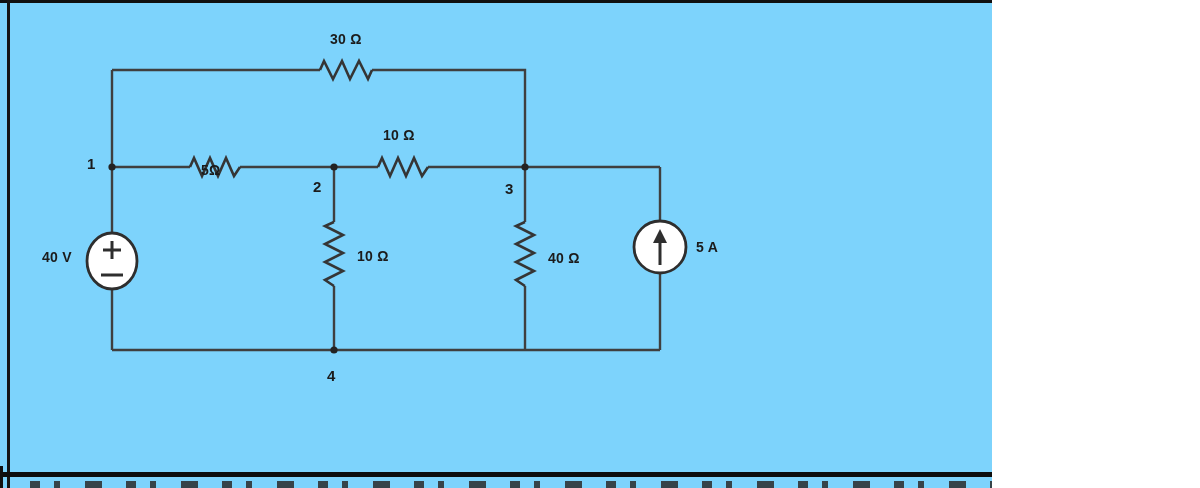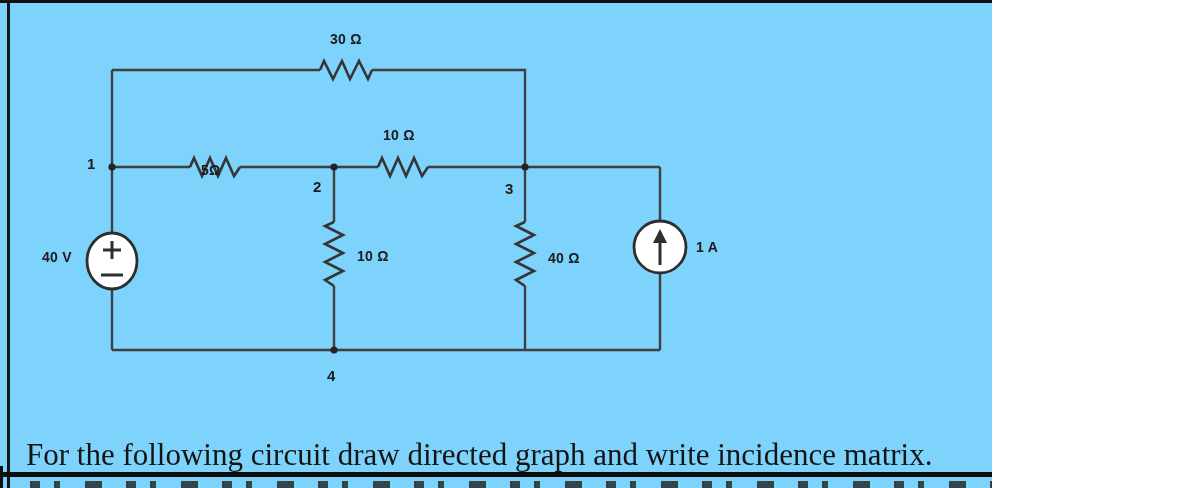--- a/index.html
+++ b/index.html
@@ -86,28 +86,27 @@
       <circle cx="525" cy="167" r="3.6" fill="#232323"></circle>
       <circle cx="334" cy="350" r="3.6" fill="#232323"></circle>
     </svg>
 
     <div class="clabel" style="left:330px;top:32px;">30 Ω</div>
     <div class="clabel" style="left:201px;top:127px;margin-top:36px;">5Ω</div>
     <div class="clabel" style="left:383px;top:128px;">10 Ω</div>
     <div class="clabel" style="left:357px;top:249px;">10 Ω</div>
     <div class="clabel" style="left:548px;top:251px;">40 Ω</div>
     <div class="clabel" style="left:42px;top:250px;">40 V</div>
-    <div class="clabel" style="left:696px;top:240px;">1 A</div>
+    <div class="clabel" style="left:696px;top:240px;">5 A</div>
 
     <div class="nodelabel" style="left:87px;top:156px;">1</div>
     <div class="nodelabel" style="left:313px;top:179px;">2</div>
     <div class="nodelabel" style="left:505px;top:181px;">3</div>
     <div class="nodelabel" style="left:327px;top:368px;">4</div>
   </div>
 
-  <div class="question">For the following circuit draw directed graph and write incidence matrix.</div>
 
   <div class="row-separator"></div>
   <div class="outer-left-sliver"></div>
 
   <div class="clipped-row"></div>
 
 </div>
 
 </body></html>

